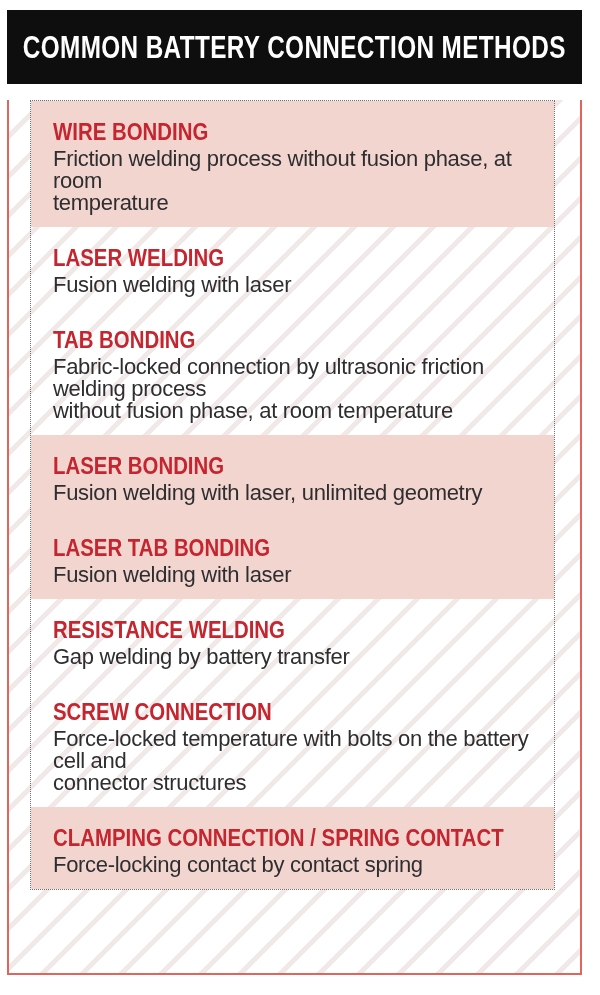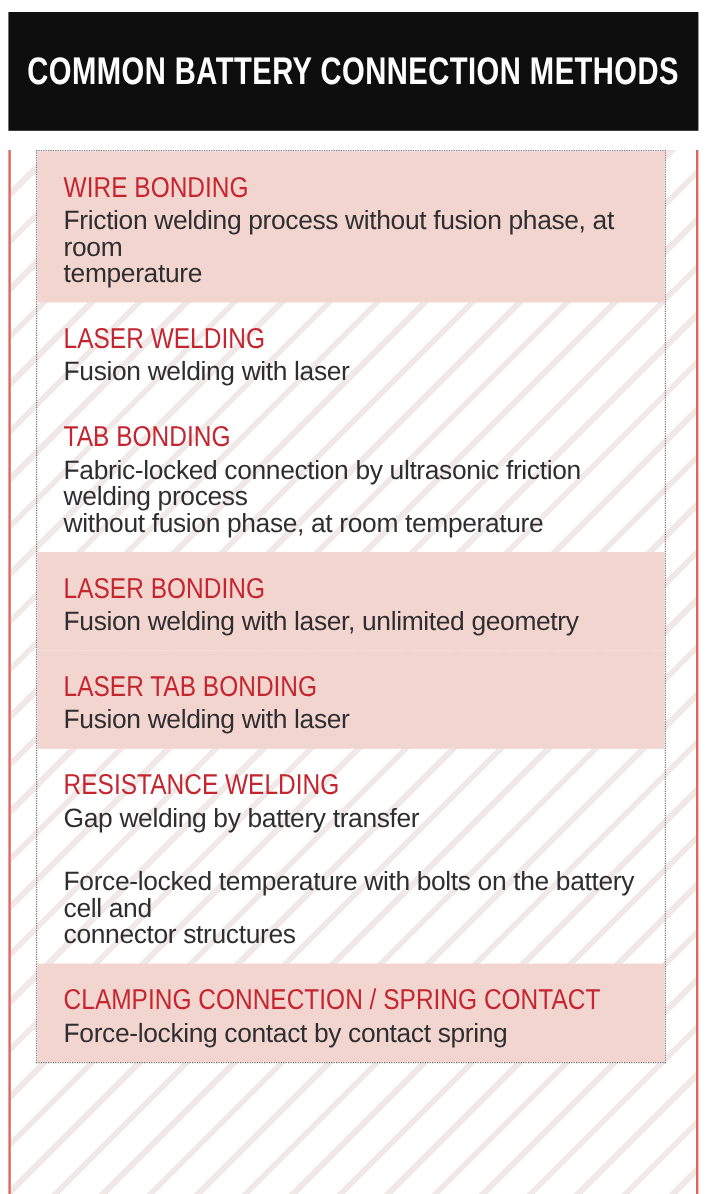--- a/index.html
+++ b/index.html
@@ -7,21 +7,21 @@
   .page {
     position: relative;
     width: 600px;
     height: 995px;
     background: #ffffff;
     overflow: hidden;
     font-family: "Liberation Sans", "DejaVu Sans", sans-serif;
   }
   .header {
     margin: 10px 18px 0 7px;
-    height: 99px;
+    height: 74px;
     background: var(--header-bg, #0e0e0e);
     display: flex;
     align-items: center;
     justify-content: center;
   }
   .header-title {
     color: #ffffff;
     font-size: 32px;
     font-weight: 700;
     letter-spacing: 0.5px;
@@ -45,21 +45,21 @@
     border: 1px dotted #6f6f6f;
   }
   .row {
     padding: 18px 20px 13px 22px;
   }
   .row.pink {
     background: var(--pink, #f3d5d0);
   }
   .row-title {
     font-size: 24px;
-    font-weight: 400;
+    font-weight: 700;
     line-height: 26px;
     color: var(--accent, #c5252f);
     letter-spacing: 0;
     margin-bottom: 3px;
     white-space: nowrap;
   }
   .row-title .condense {
     display: inline-block;
     transform: scaleX(0.85);
     transform-origin: 0 50%;
@@ -122,20 +122,23 @@
 
   <section class="row">
     <h2 class="row-title">
       <span class="condense">RESISTANCE WELDING</span>
     </h2>
     <p class="row-desc">Gap welding by battery transfer</p>
   </section>
 
 
   <section class="row">
+    <h2 class="row-title">
+      <span class="condense">SCREW CONNECTION</span>
+    </h2>
     <p class="row-desc">Force-locked temperature with bolts on the battery cell and
 connector structures</p>
   </section>
 
   <section class="row pink">
     <h2 class="row-title">
       <span class="condense">CLAMPING CONNECTION / SPRING CONTACT</span>
     </h2>
     <p class="row-desc">Force-locking contact by contact spring</p>
   </section>

